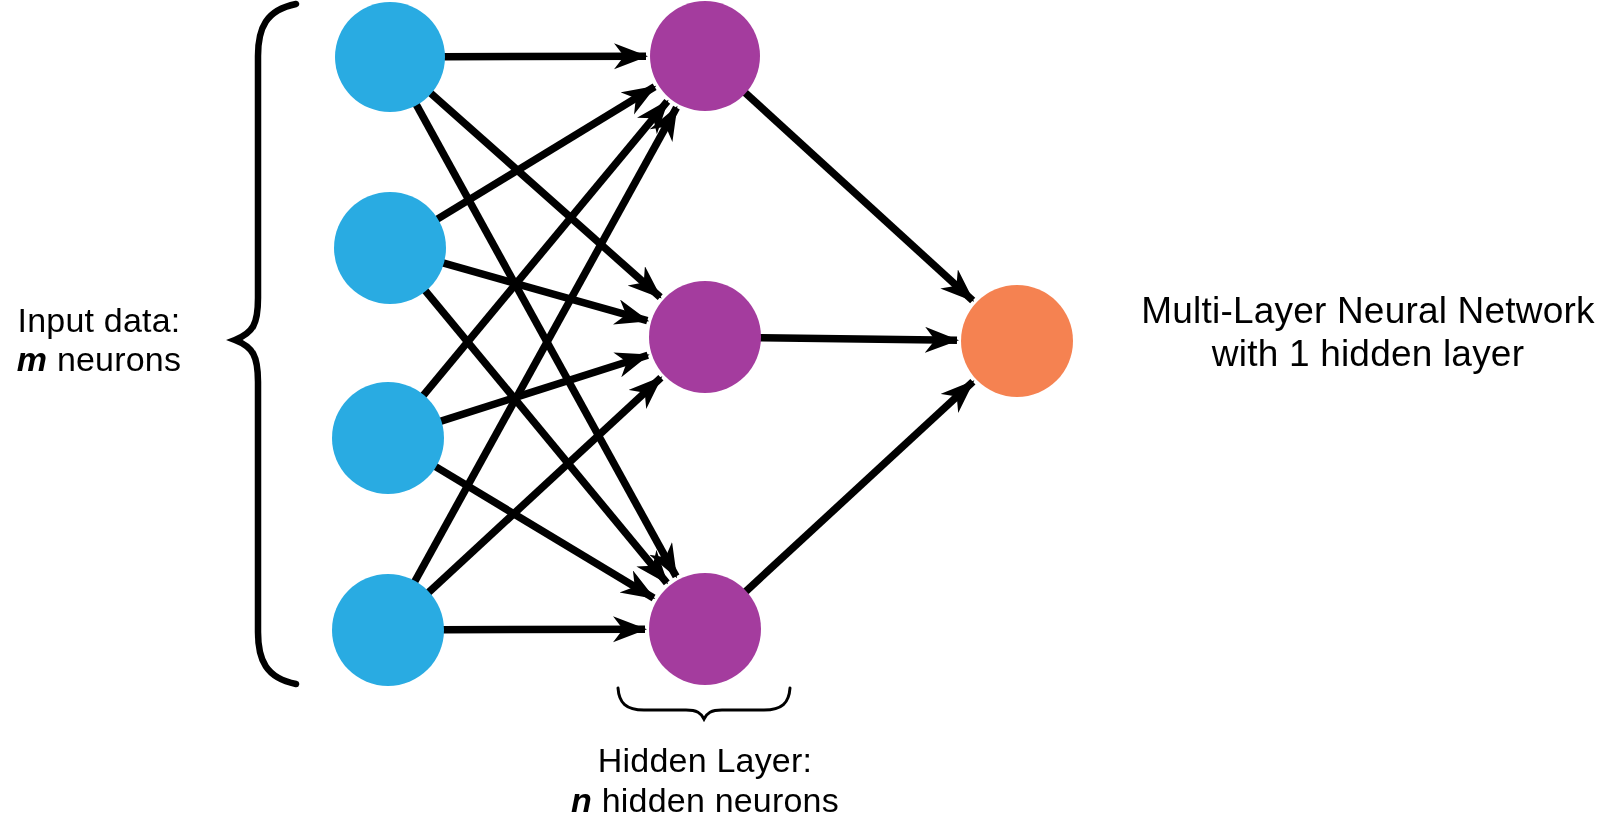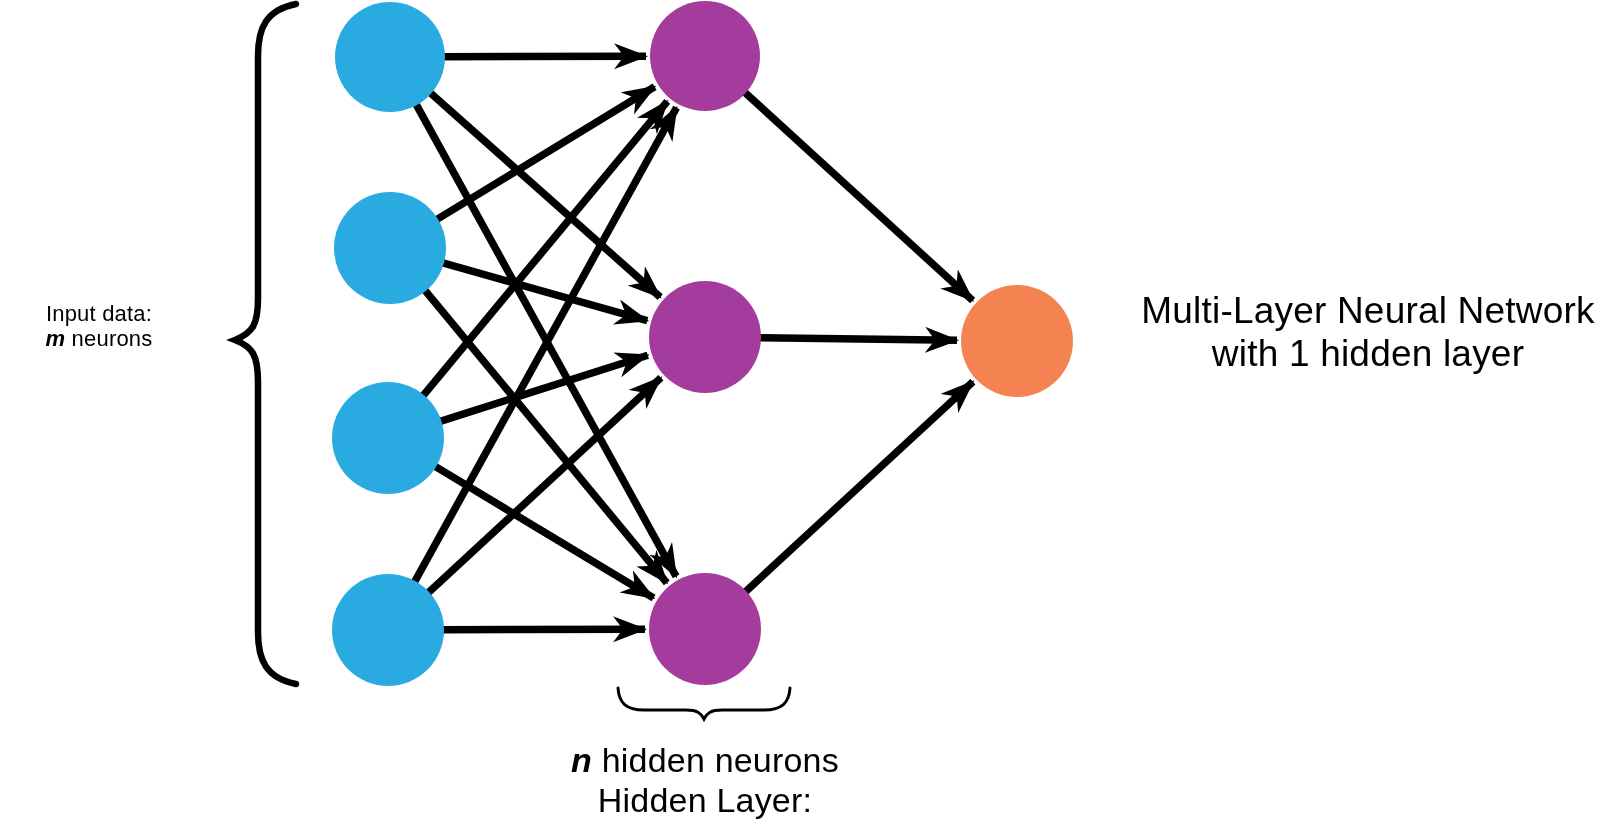--- a/index.html
+++ b/index.html
@@ -26,21 +26,21 @@
   .label {
     position: absolute;
     text-align: center;
     color: #000000;
     letter-spacing: 0.2px;
   }
   #label-input {
     left: 4px;
     top: 301px;
     width: 190px;
-    font-size: 22px;
+    font-size: 34px;
     line-height: 1.15;
   }
   #label-title {
     left: 1128px;
     top: 290px;
     width: 480px;
     font-size: 37px;
     line-height: 1.16;
   }
   #label-hidden {
@@ -109,17 +109,17 @@
     <div>Input data:</div>
     <div><span class="bi">m</span><span> neurons</span></div>
   </div>
 
   <div class="label" id="label-title">
     <div>Multi-Layer Neural Network</div>
     <div>with 1 hidden layer</div>
   </div>
 
   <div class="label" id="label-hidden">
+    <div>Hidden Layer:</div>
     <div><span class="bi">n</span><span> hidden neurons</span></div>
-    <div>Hidden Layer:</div>
   </div>
 
 </div>
 
 </body></html>

